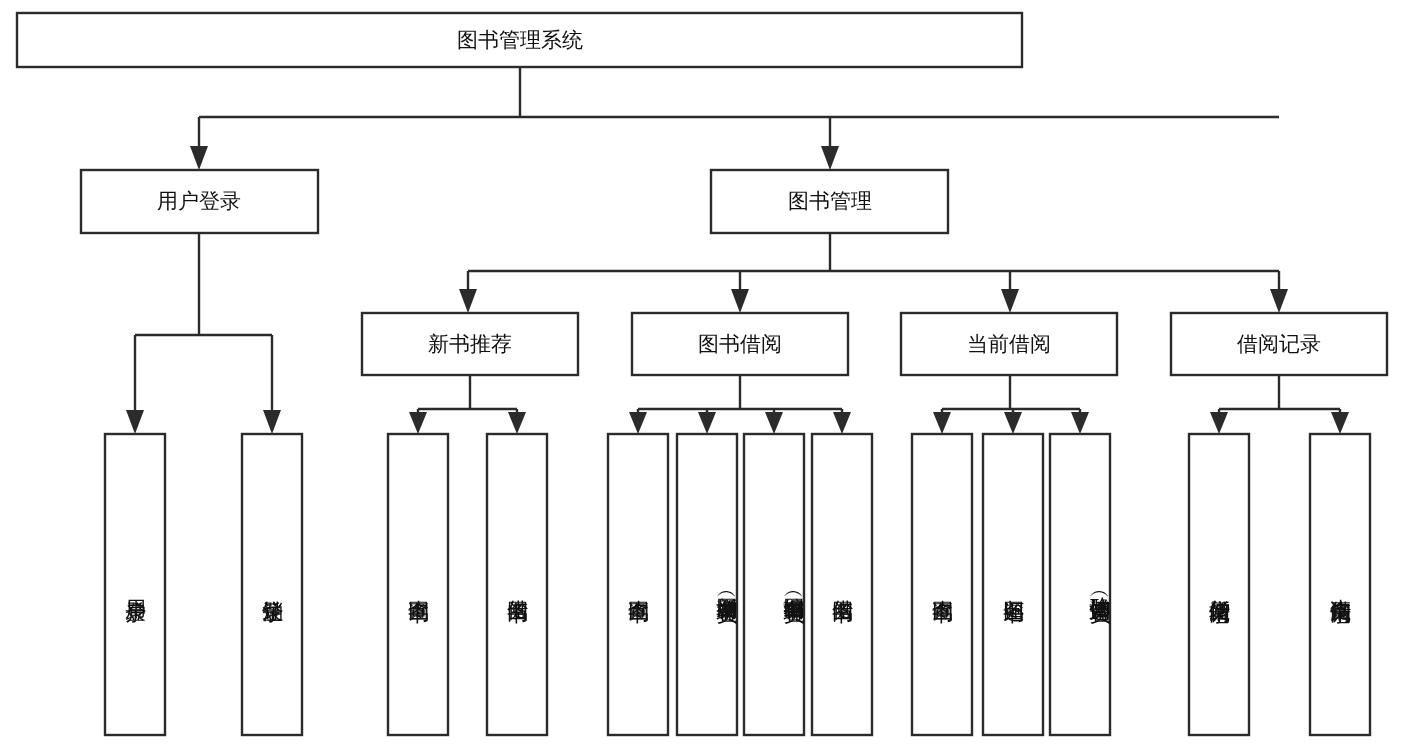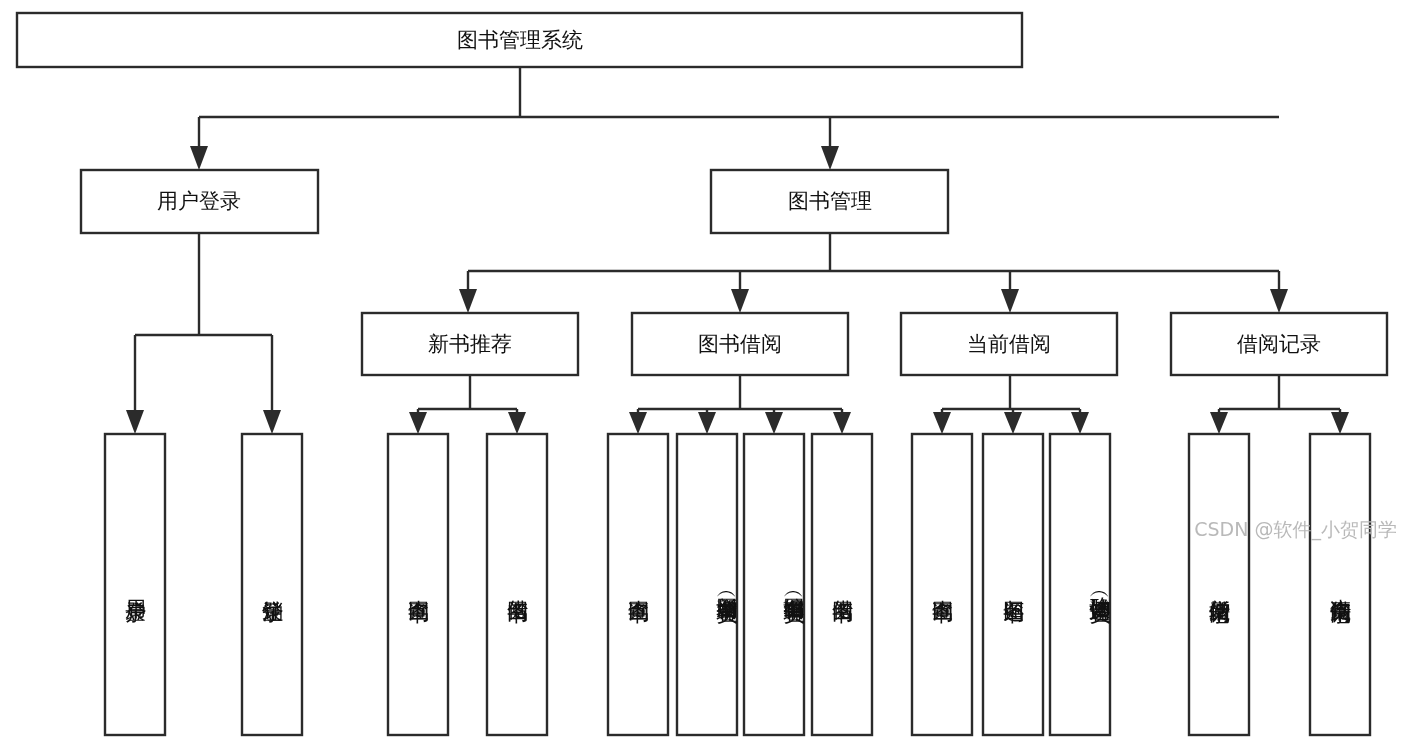--- a/index.html
+++ b/index.html
@@ -209,15 +209,14 @@
   <div class="leaf-label" style="left:608px; top:434px; width:60px; height:301px;">查询图书</div>
   <div class="leaf-label" style="left:677px; top:434px; width:60px; height:301px; align-items:flex-start;">新增图书（管理员）</div>
   <div class="leaf-label" style="left:744px; top:434px; width:60px; height:301px; align-items:flex-start;">编辑图书（管理员）</div>
   <div class="leaf-label" style="left:812px; top:434px; width:60px; height:301px;">借阅图书</div>
   <div class="leaf-label" style="left:912px; top:434px; width:60px; height:301px;">查询图书</div>
   <div class="leaf-label" style="left:983px; top:434px; width:60px; height:301px;">归还图书</div>
   <div class="leaf-label" style="left:1050px; top:434px; width:60px; height:301px; align-items:flex-start;">确认归还（管理员）</div>
   <div class="leaf-label" style="left:1189px; top:434px; width:60px; height:301px;">新增借阅记录</div>
   <div class="leaf-label" style="left:1310px; top:434px; width:60px; height:301px;">查询借阅记录</div>
 
-  <div class="watermark">CSDN @软件_小贺同学</div>
 
 </div>
 
 </body></html>

